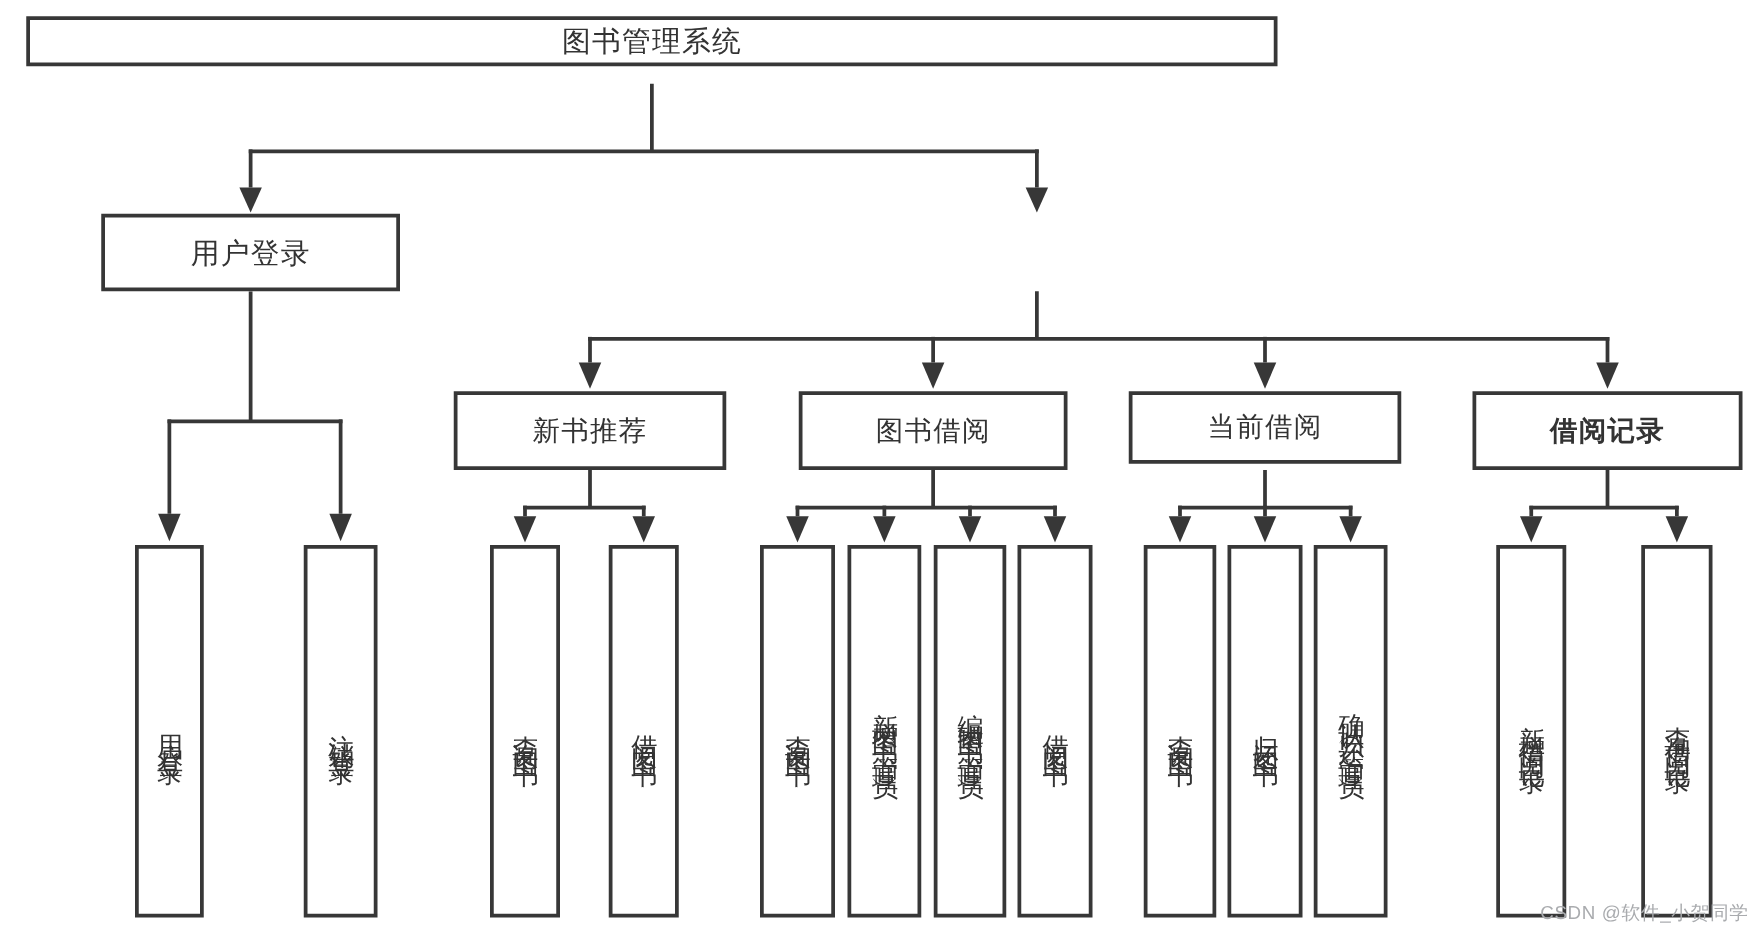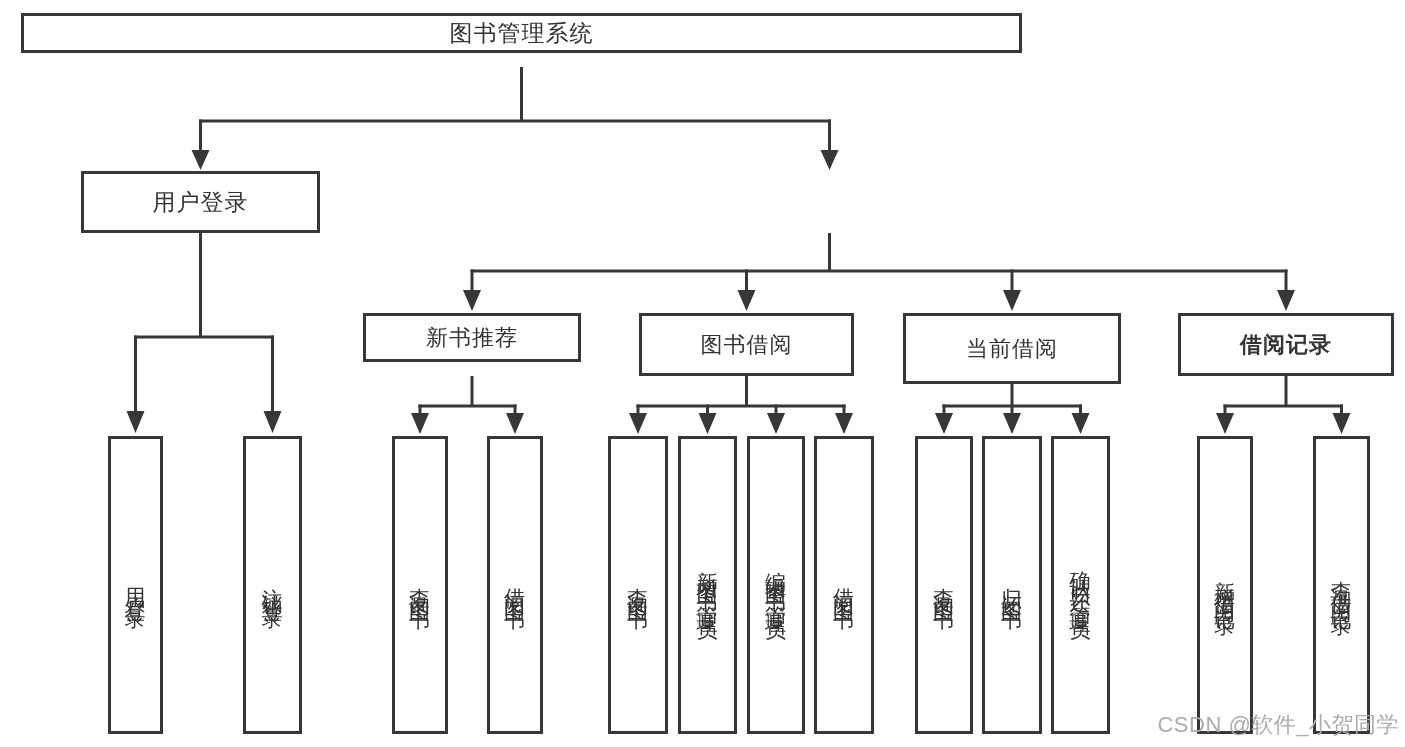--- a/index.html
+++ b/index.html
@@ -28,21 +28,21 @@
   .leaf span{
     writing-mode:vertical-rl;
     text-orientation:mixed;
     font-size:21px;
     letter-spacing:7px;
     line-height:1;
     white-space:nowrap;
   }
   #watermark{
     position:absolute;right:6px;bottom:7px;
-    font-size:22px;
+    font-size:15px;
     color:var(--watermark,#a9abae);
     letter-spacing:0.5px;
     z-index:5;
   }
 </style>
 </head>
 <body>
 
 <div id="stage">
 
@@ -109,27 +109,27 @@
   </svg>
 
   <div class="node root" style="left:21px;top:13px;width:1001px;height:40px;">
     <span>图书管理系统</span>
   </div>
 
   <div class="node l2" style="left:81px;top:171px;width:239px;height:62px;">
     <span>用户登录</span>
   </div>
 
-  <div class="node l3" style="left:363px;top:313px;width:218px;height:49px;">
+  <div class="node l3" style="left:363px;top:313px;width:218px;height:63px;">
     <span>新书推荐</span>
   </div>
   <div class="node l3" style="left:639px;top:313px;width:215px;height:63px;">
     <span>图书借阅</span>
   </div>
-  <div class="node l3" style="left:903px;top:313px;width:218px;height:71px;text-align:right;">
+  <div class="node l3" style="left:903px;top:313px;width:218px;height:58px;text-align:right;">
     <span>当前借阅</span>
   </div>
   <div class="node l3" style="left:1178px;top:313px;width:216px;height:63px;font-weight:bold;">
     <span>借阅记录</span>
   </div>
 
   <div class="node leaf" style="left:108px;top:436px;width:55px;height:298px;">
     <span>用户登录</span>
   </div>
   <div class="node leaf" style="left:243px;top:436px;width:59px;height:298px;">

